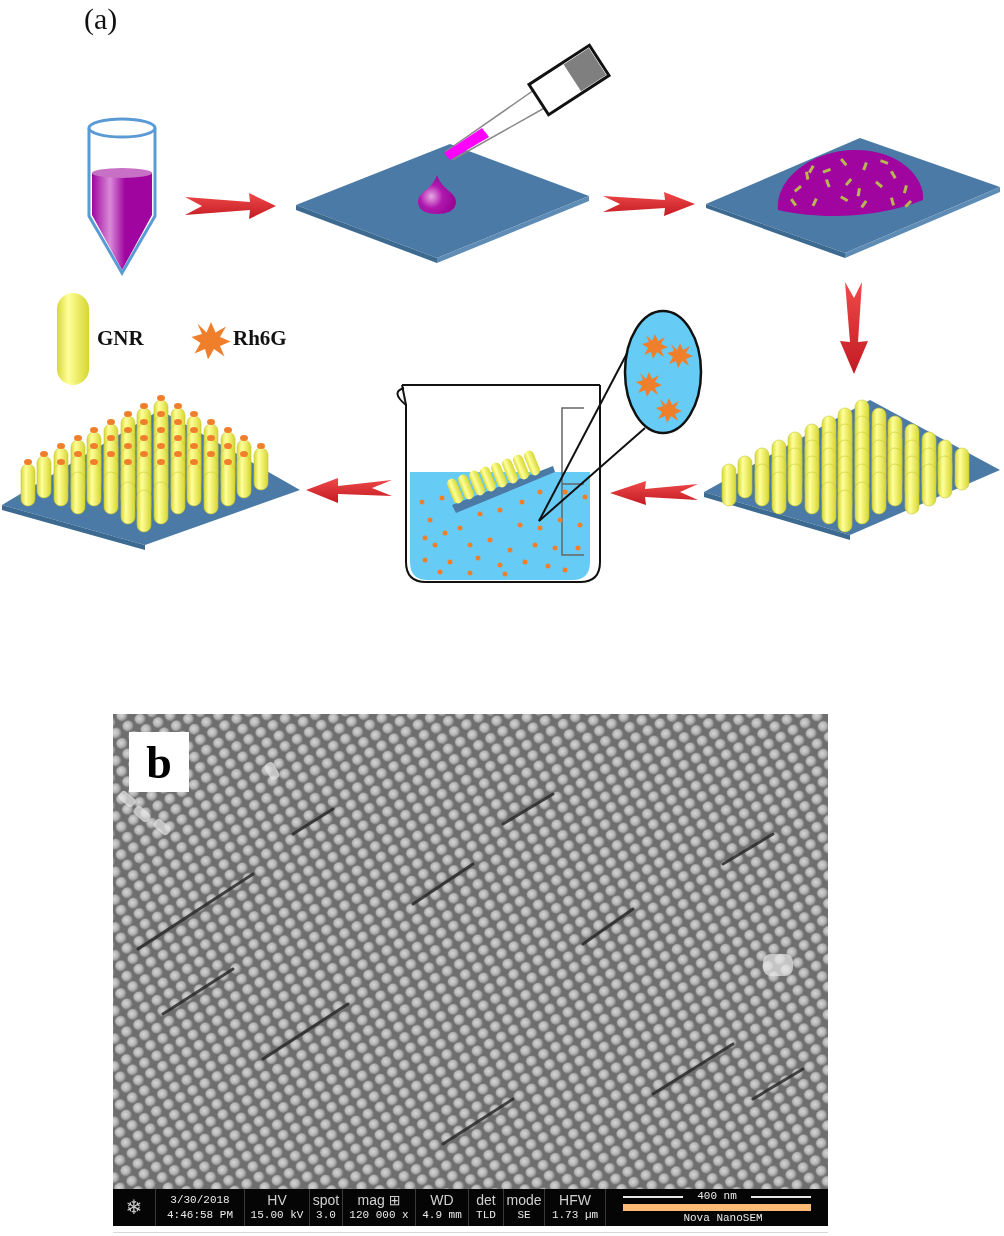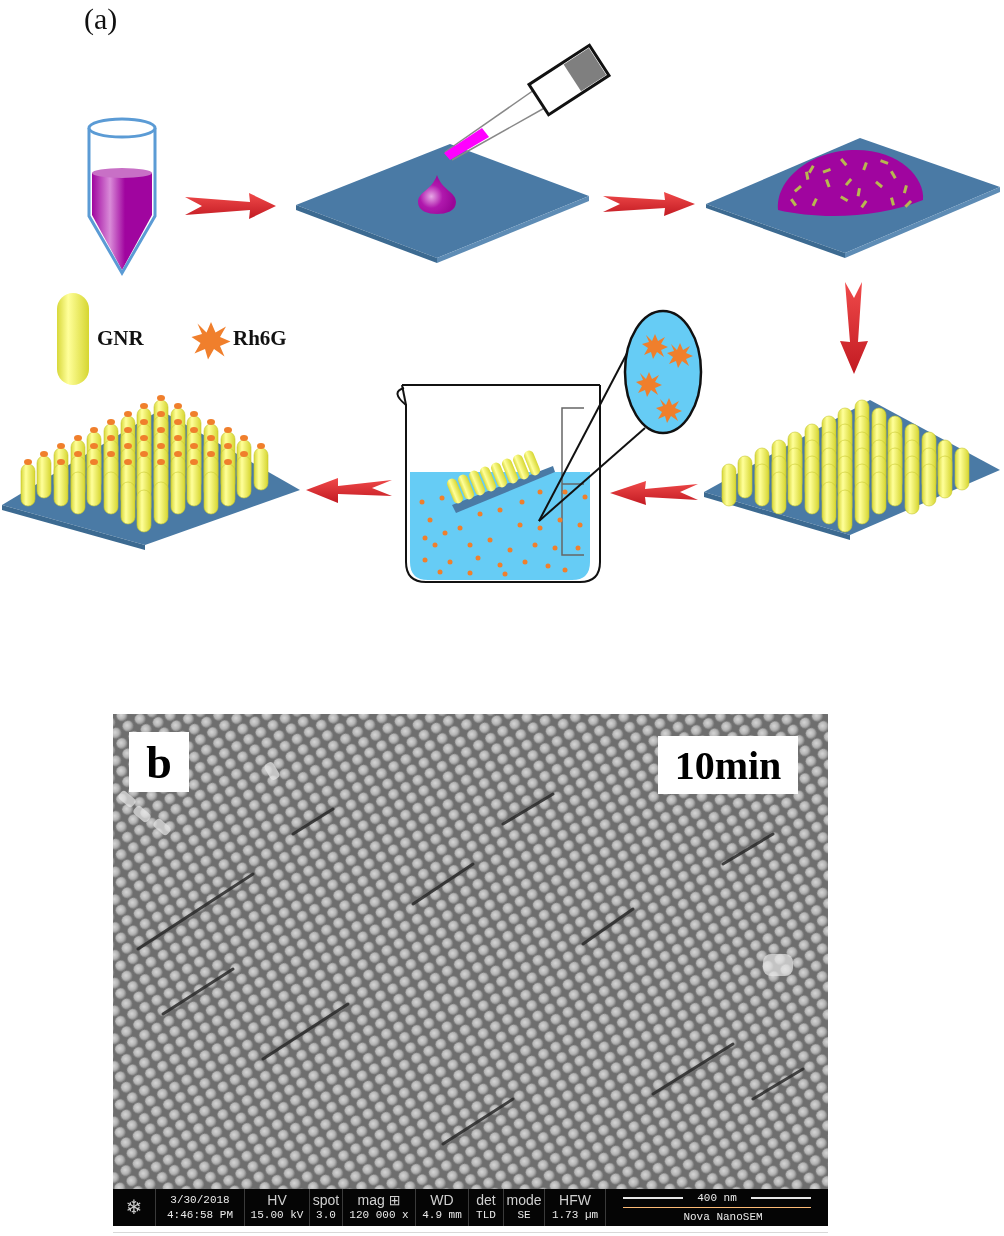--- a/index.html
+++ b/index.html
@@ -11,21 +11,21 @@
   #sem { left:113px; top:714px; width:715px; height:512px; background:#9a9a9a; overflow:hidden; }
   #sem svg { position:absolute; left:0; top:0; }
   .sem-label-box { position:absolute; background:#fff; color:#000; font-family:"Liberation Serif", serif; font-weight:bold; display:flex; align-items:center; justify-content:center; }
   #sem-b { left:16px; top:18px; width:60px; height:60px; font-size:46px; }
   #sem-time { left:545px; top:22px; width:140px; height:58px; font-size:40px; }
   #sem-bar { position:absolute; left:0; top:475px; width:715px; height:37px; background:#050505; display:flex; font-family:"Liberation Sans", sans-serif; color:#dcdcdc; font-size:10.5px; }
   .cell { border-right:1px solid #3a3a3a; display:flex; flex-direction:column; align-items:center; justify-content:center; line-height:15px; padding:0 4px; }
   .cell .k { font-size:14px; color:#cfcfcf; }
   .cell .v { font-size:11px; color:#eaeaea;font-family:Liberation Mono, monospace; }
   .cell-scale { flex:1; display:flex; flex-direction:column; border-right:none; padding:0; }
-  .scale-top { flex:1; display:flex; align-items:center; justify-content:center; border-bottom:1px solid #fdba74; gap:14px; }
+  .scale-top { flex:1; display:flex; align-items:center; justify-content:center; border-bottom:7px solid #fdba74; gap:14px; }
   .scale-line { width:60px; height:2px; background:#e6e6e6; }
   .scale-bot { flex:1; display:flex; align-items:center; justify-content:center;margin-left:12px; }
   #footer-line { left:113px; top:1232px; width:715px; height:1px; background:#d8d8d8; }
 </style>
 </head>
 <body>
 
 <div class="abs" id="panel-a-label">(a)</div>
 
 <svg class="abs" id="schematic" viewBox="0 0 1004 600" width="1004" height="600">
@@ -385,21 +385,20 @@
     <g fill="#e8e8e8" opacity="0.7">
       <rect x="5" y="80" width="18" height="10" rx="4" transform="rotate(40 14 85)"></rect>
       <rect x="20" y="95" width="18" height="10" rx="4" transform="rotate(40 29 100)"></rect>
       <rect x="40" y="108" width="18" height="10" rx="4" transform="rotate(40 49 113)"></rect>
       <rect x="150" y="52" width="18" height="10" rx="4" transform="rotate(60 159 57)"></rect>
       <rect x="650" y="240" width="30" height="22" rx="8"></rect>
     </g>
   </svg>
 
   <div class="sem-label-box" id="sem-b">b</div>
-  <div class="sem-label-box" id="sem-time">10min</div>
 
   <div id="sem-bar">
     <div class="cell" style="width:34px;">
       <span style="font-size:20px;color:#ccc;">❄</span>
     </div>
     <div class="cell" style="width:80px;">
       <span class="v">3/30/2018</span>
       <span class="v">4:46:58 PM</span>
     </div>
     <div class="cell" style="width:56px;">

